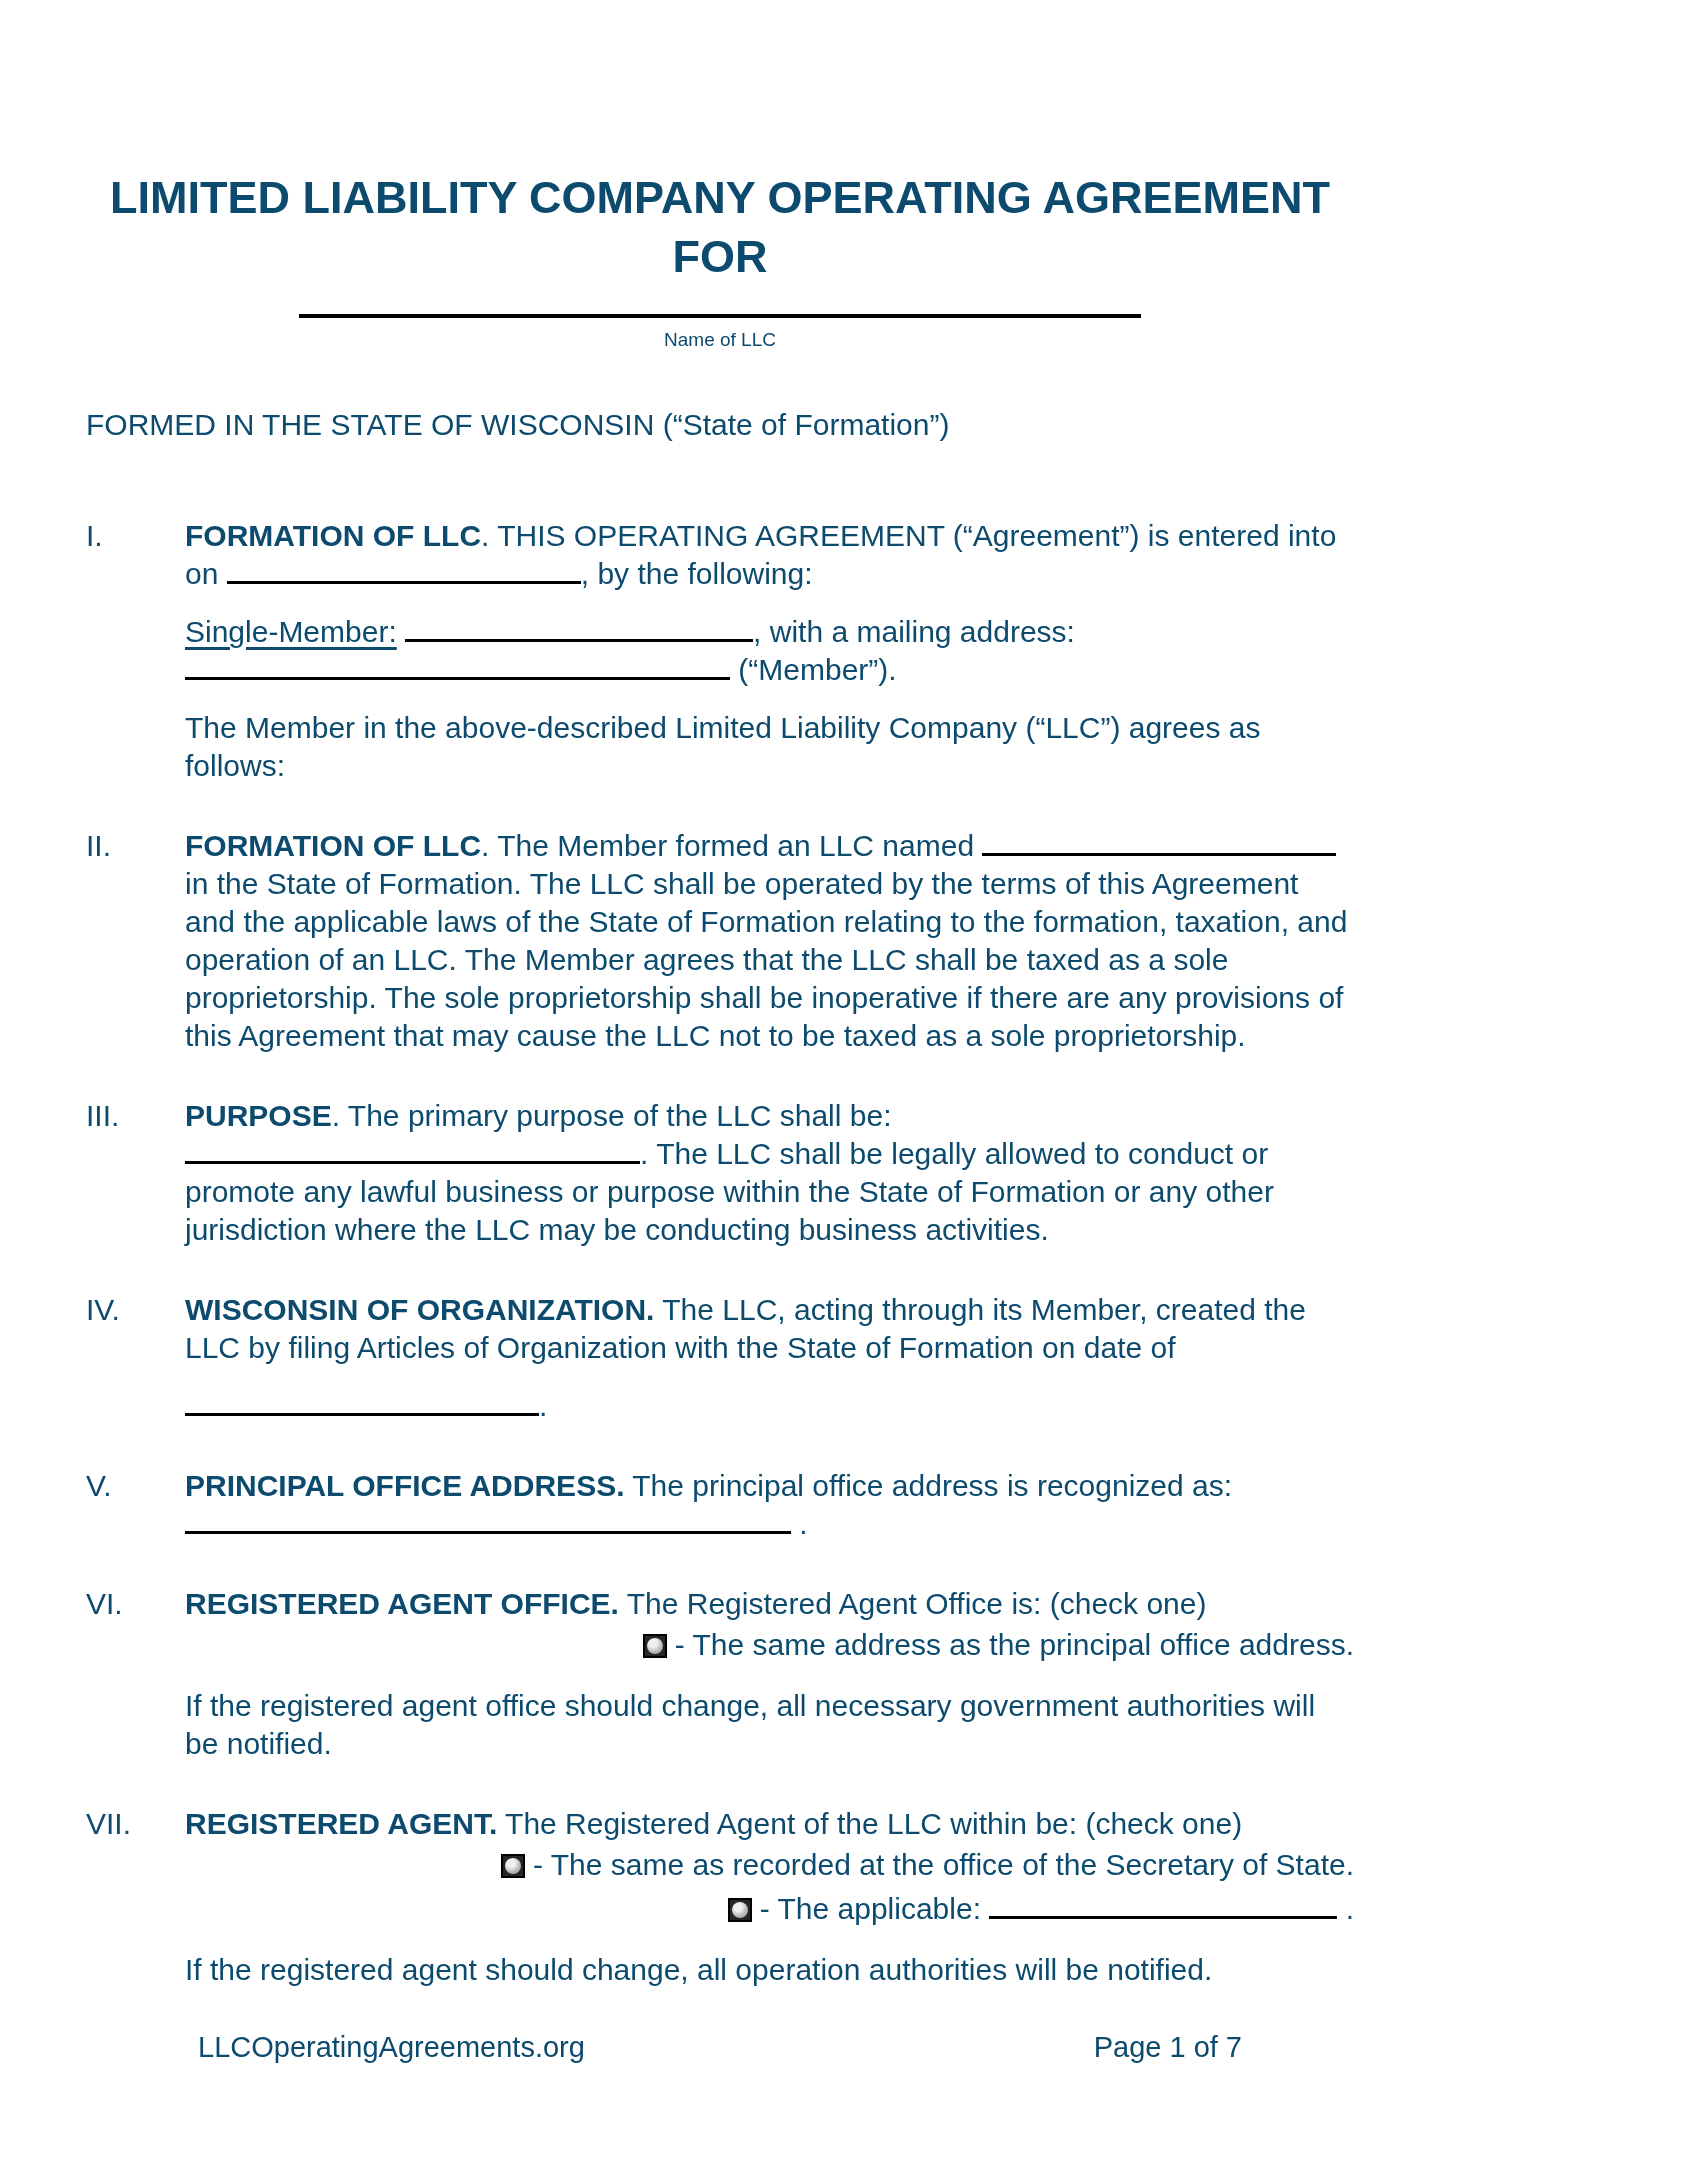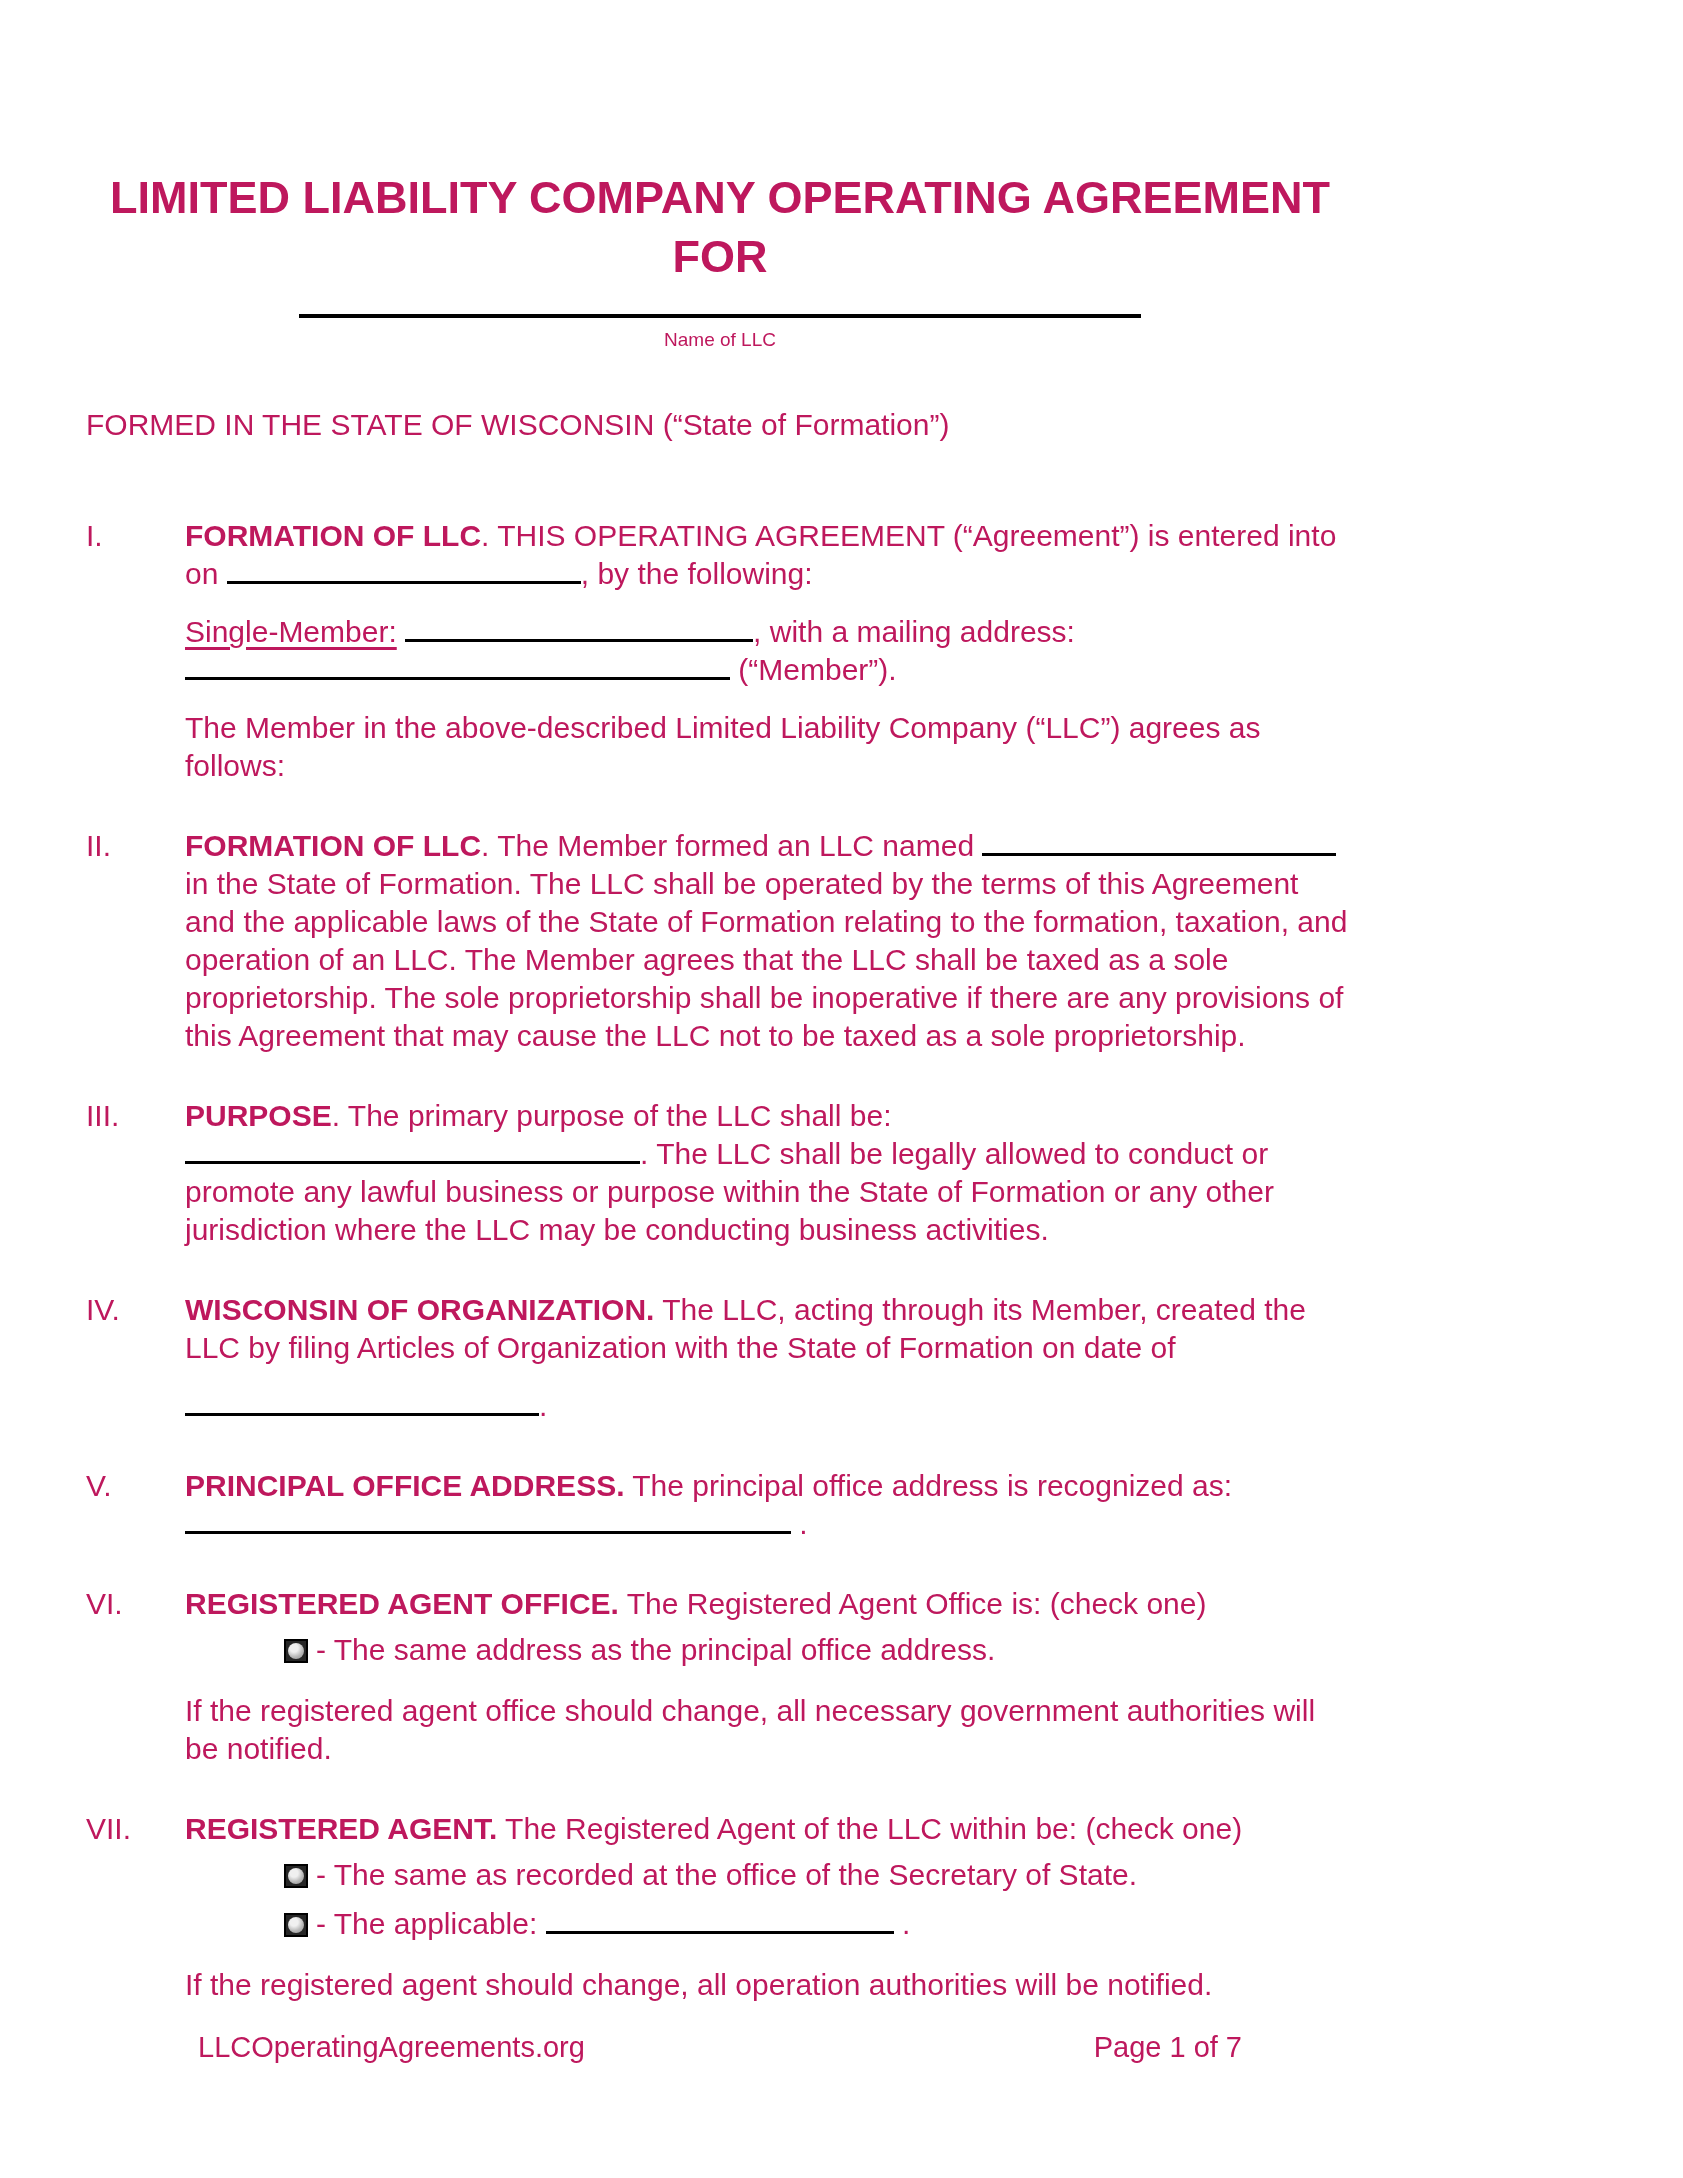--- a/index.html
+++ b/index.html
@@ -2,21 +2,21 @@
 <html><head>
 <meta charset="utf-8">
 <style>
   * { margin: 0; padding: 0; box-sizing: border-box; }
   html, body { background: #ffffff; }
   .page {
     position: relative;
     width: 1440px;
     height: 2178px;
     background: #ffffff;
-    color: #be185d;
+    color: #0c4a6e;
     font-family: "Liberation Sans", sans-serif;
     font-size: 30px;
     line-height: 38px;
     overflow: hidden;
   }
   .content { padding: 0 86px; }
 
   
   .title-block { padding-top: 168px; text-align: center; }
   .doc-title {
@@ -60,21 +60,21 @@
   .bk-sm    { width: 348px; }
   .bk-addr  { width: 545px; }
   .bk-named { width: 354px; }
   .bk-purp  { width: 455px; }
   .bk-date  { width: 354px; }
   .bk-off   { width: 606px; }
   .bk-ragent{ width: 606px; }
   .bk-rname { width: 348px; }
 
   
-  .cbrow { padding-left: 99px; margin-top: 5px; line-height: 44px; }
+  .cbrow { padding-left: 99px; line-height: 44px; text-align: right; }
   .cbx {
     display: inline-block;
     width: 24px; height: 24px;
     background: #262626;
     border: 2px solid #000;
     position: relative;
     vertical-align: -3px;
     margin-right: 8px;
   }
   .cbx::after {

